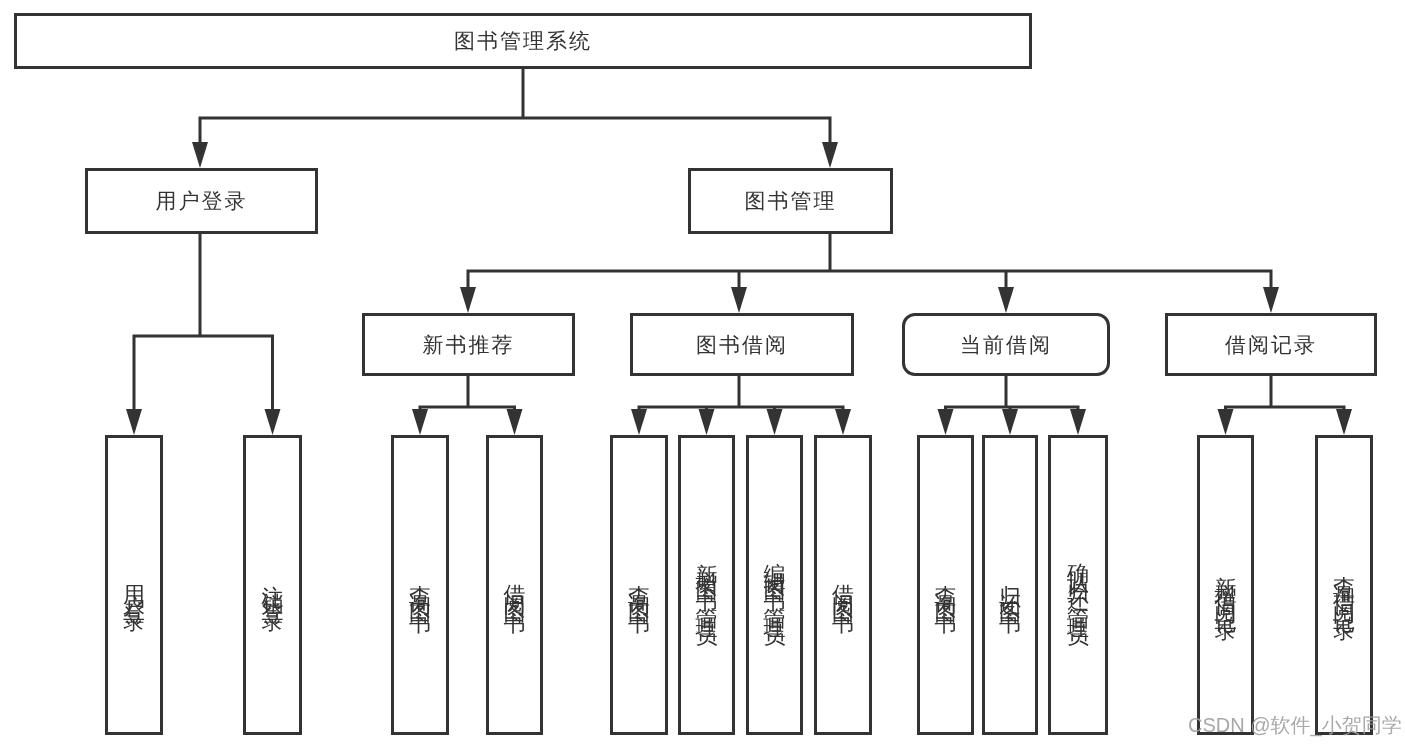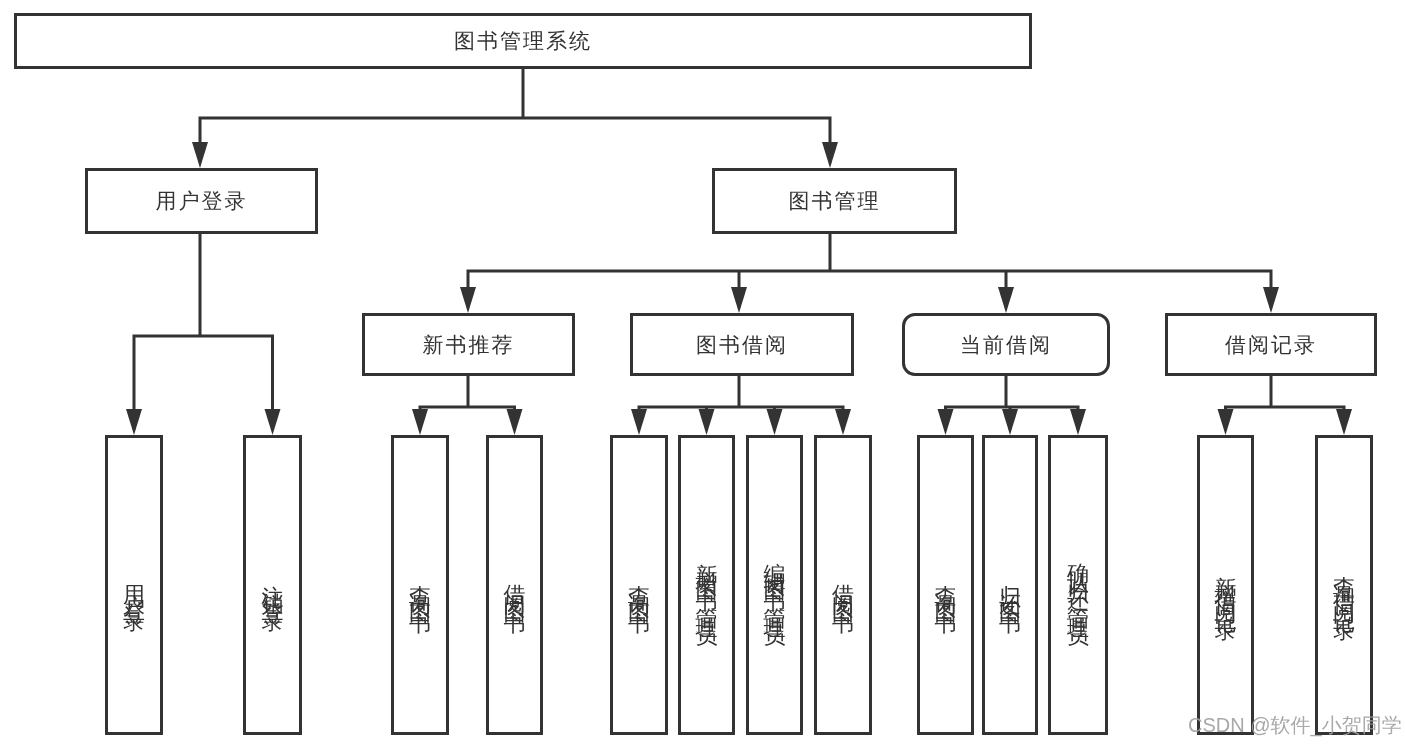--- a/index.html
+++ b/index.html
@@ -91,21 +91,21 @@
     </g>
   </svg>
 
   <div class="node root-node">
     <span>图书管理系统</span>
   </div>
 
   <div class="node l2-node" style="left:85px; width:233px;">
     <span>用户登录</span>
   </div>
-  <div class="node l2-node" style="left:712px; width:245px;">
+  <div class="node l2-node" style="left:688px; width:205px;">
     <span>图书管理</span>
   </div>
 
   <div class="node l3-node" style="left:362px; width:213px;">
     <span>新书推荐</span>
   </div>
   <div class="node l3-node" style="left:630px; width:224px;">
     <span>图书借阅</span>
   </div>
   <div class="node l3-node" style="left:902px; width:208px;border-radius:13px;">

